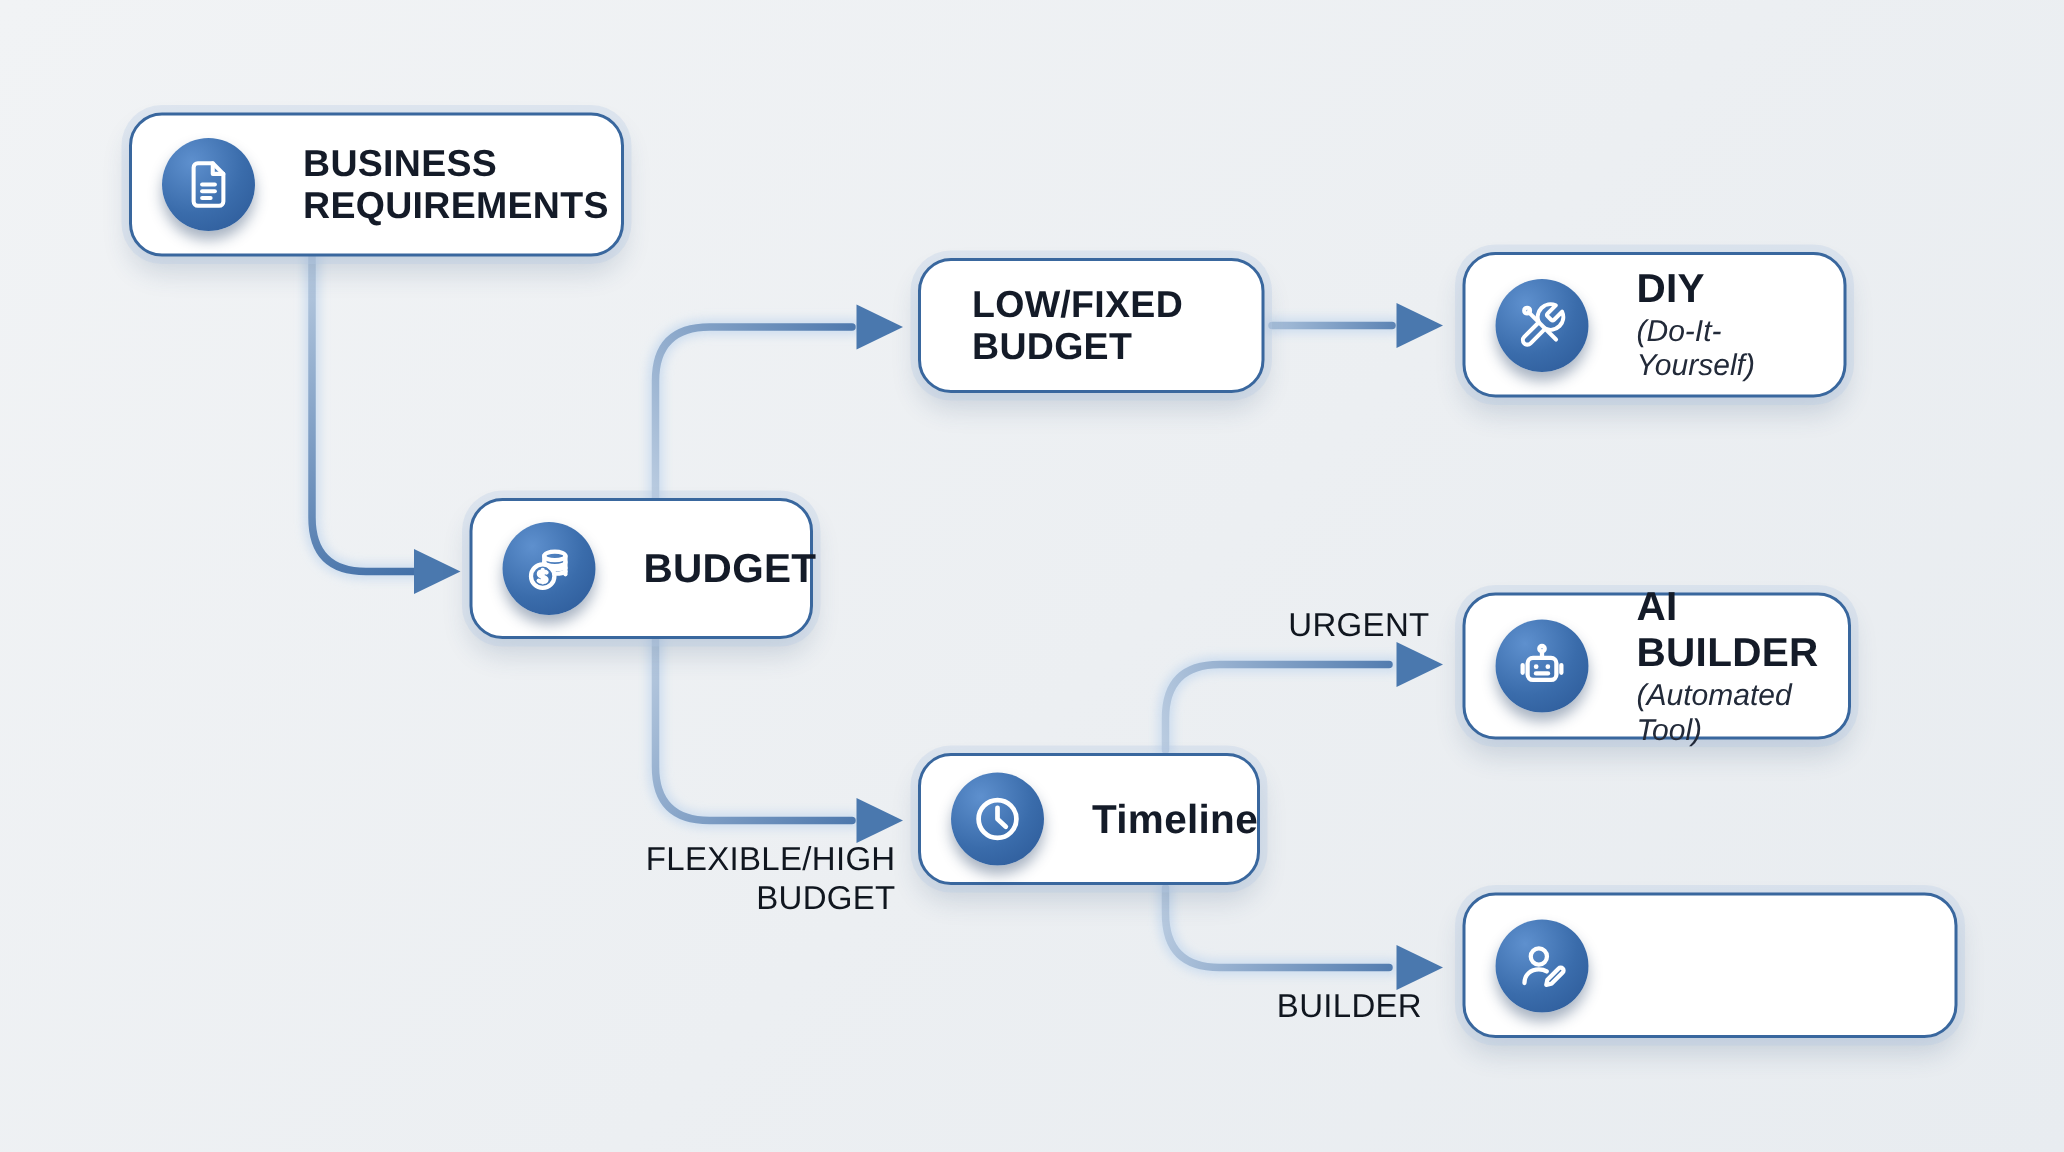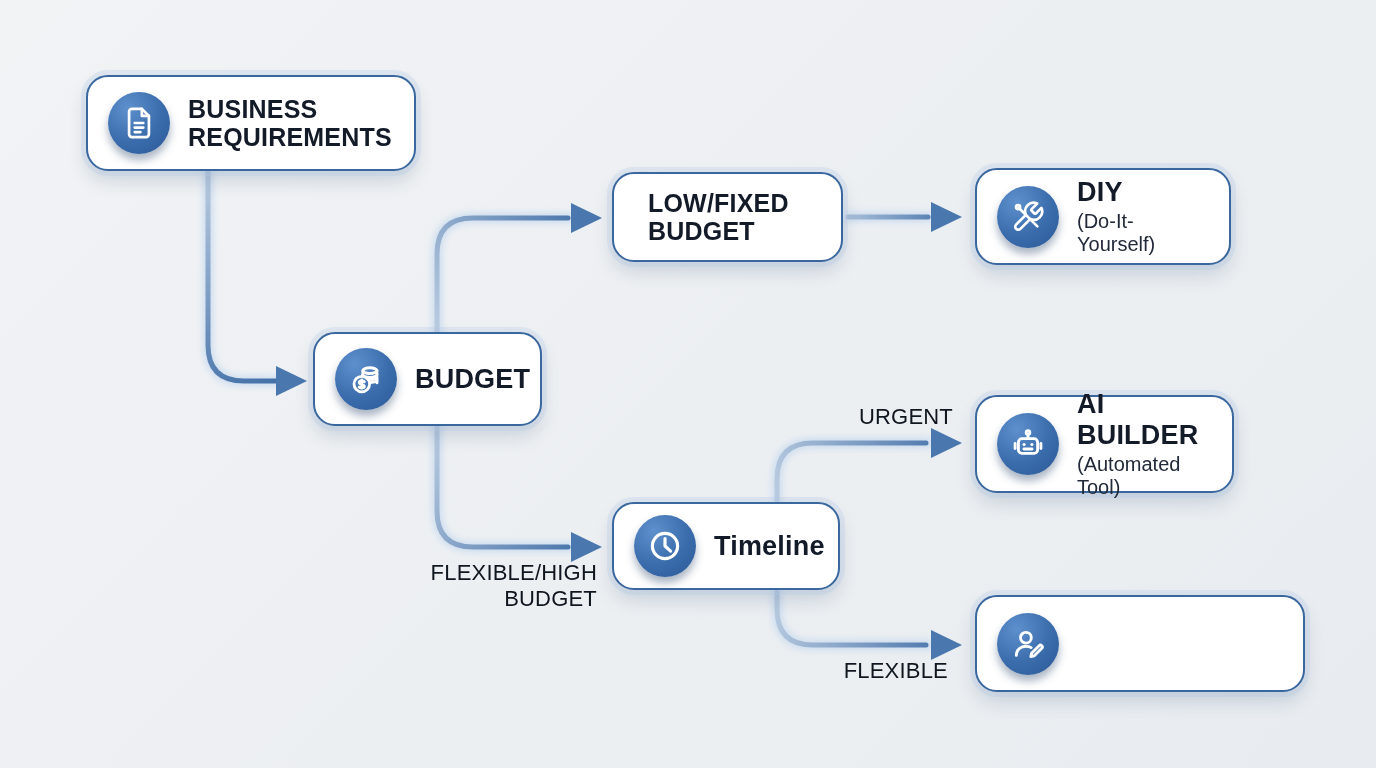--- a/index.html
+++ b/index.html
@@ -6,21 +6,21 @@
   body{font-family:"Liberation Sans","DejaVu Sans",sans-serif;}
   .canvas{
     position:relative;
     width:1376px;height:768px;
     background:linear-gradient(135deg,#f1f3f5 0%,#ecEFf2 55%,#e8ecf0 100%);
     overflow:hidden;
   }
   .edges-svg{position:absolute;left:0;top:0;}
   .node{
     position:absolute;
-    display:flex;align-items:center;gap:18px;
+    display:flex;align-items:center;gap:32px;
     background:#ffffff;
     border:2px solid #39679e;
     border-radius:22px;
     padding:0 20px;
     box-sizing:border-box;
     box-shadow:0 0 0 5px rgba(182,203,228,0.30), 0 10px 18px rgba(45,75,115,0.18);
   }
   .node.centered{justify-content:center;}
   .icon-circle{
     width:62px;height:62px;border-radius:50%;
@@ -29,21 +29,21 @@
     box-shadow:0 6px 9px rgba(25,55,95,0.38);
     flex:0 0 auto;
   }
   .icon-circle svg{stroke:#ffffff;fill:none;stroke-width:1.9;stroke-linecap:round;stroke-linejoin:round;}
   .node-text{display:flex;flex-direction:column;justify-content:center;}
   .node-title{
     font-weight:700;font-size:25px;line-height:1.12;
     color:#141b28;letter-spacing:0.2px;
   }
   .node-title.big{font-size:27px;}
-  .node-sub{font-size:20px;line-height:1.15;color:#222a39;margin-top:3px;font-weight:400;}
+  .node-sub{font-size:20px;line-height:1.15;color:#222a39;margin-top:3px;font-weight:400;font-style:italic;}
   .edge-label{
     position:absolute;
     font-weight:400;font-size:22px;color:#10161f;
     text-align:right;letter-spacing:0.2px;line-height:1.18;
   }
 </style>
 </head>
 <body>
 
 <div class="canvas">
@@ -198,15 +198,15 @@
         <path d="M4.2 19.6c0-3.8 2.9-6.1 6.4-6.1 1.3 0 2.5 0.3 3.5 0.9"></path>
         <path d="M13.9 20.4l0.5-2.3 5-5a1.25 1.25 0 0 1 1.8 1.8l-5 5z"></path>
       </svg>
     </span>
   </div>
 
   <div class="edge-label" style="left:793px;top:404px;width:160px;">URGENT</div>
 
   <div class="edge-label" style="left:387px;top:560px;width:210px;">FLEXIBLE/HIGH BUDGET</div>
 
-  <div class="edge-label" style="left:788px;top:658px;width:160px;">FLEXIBLE</div>
+  <div class="edge-label" style="left:788px;top:658px;width:160px;">BUILDER</div>
 
 </div>
 
 </body></html>

